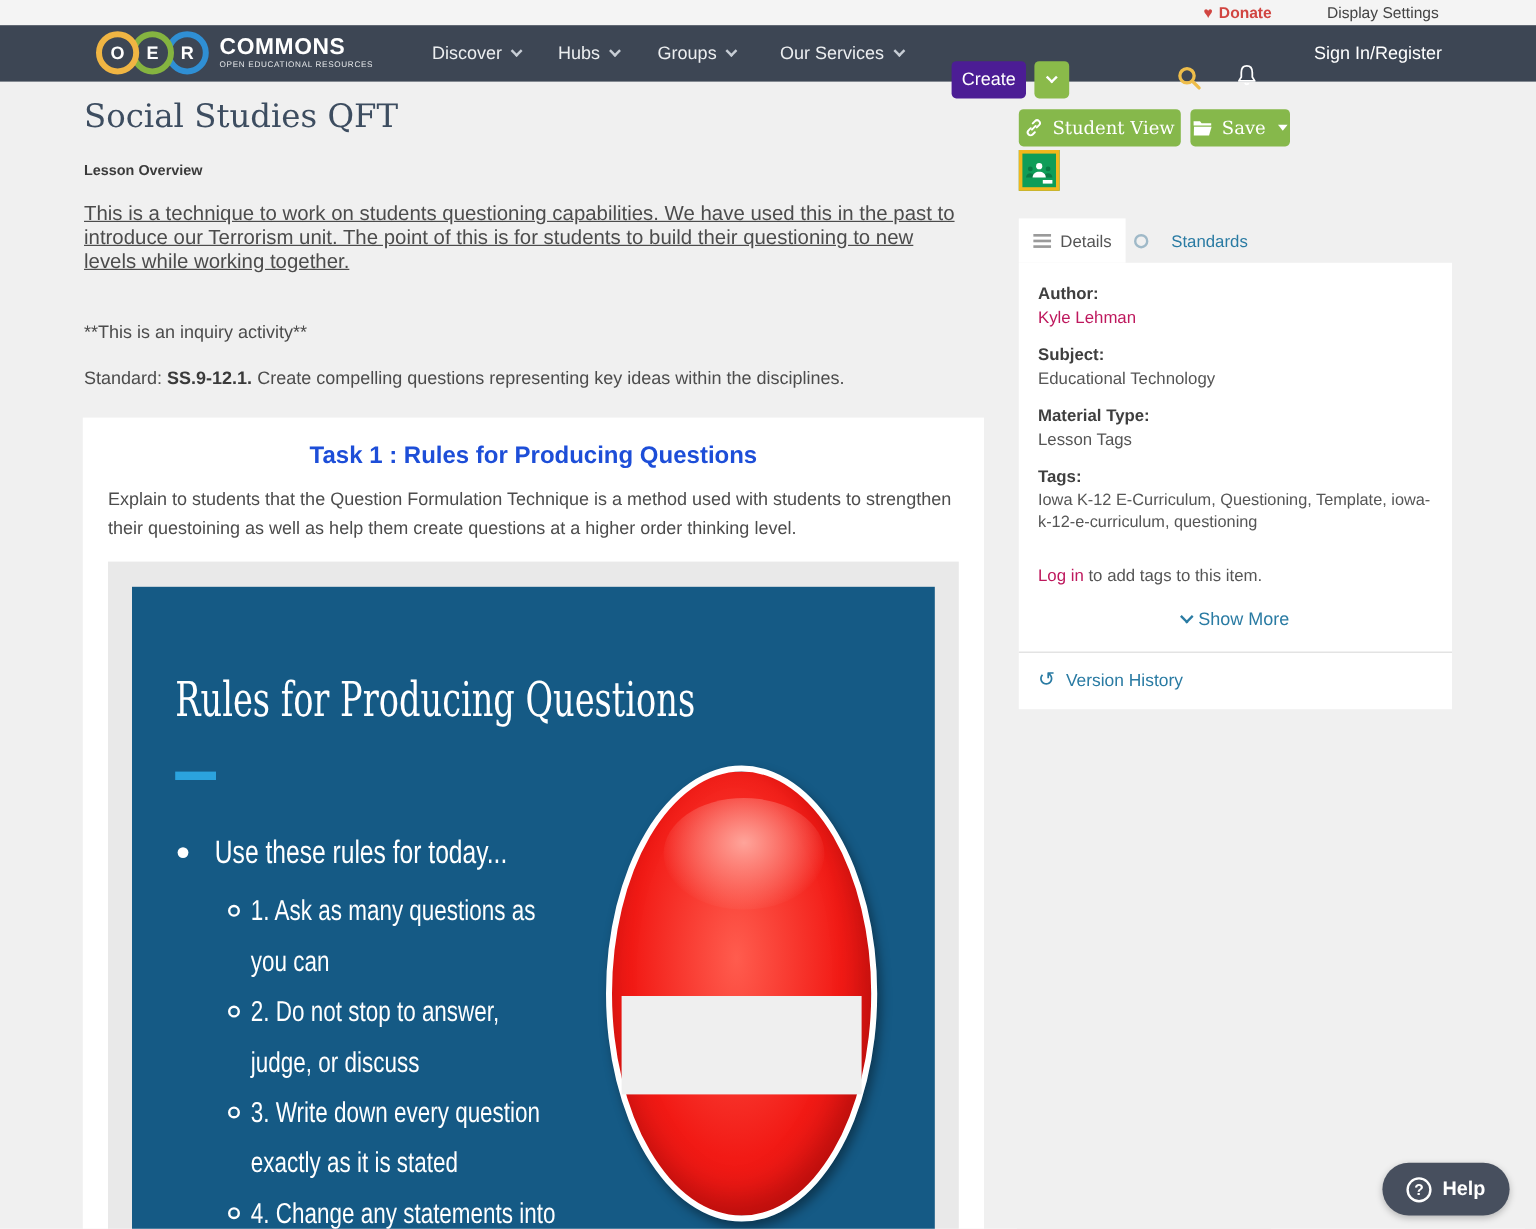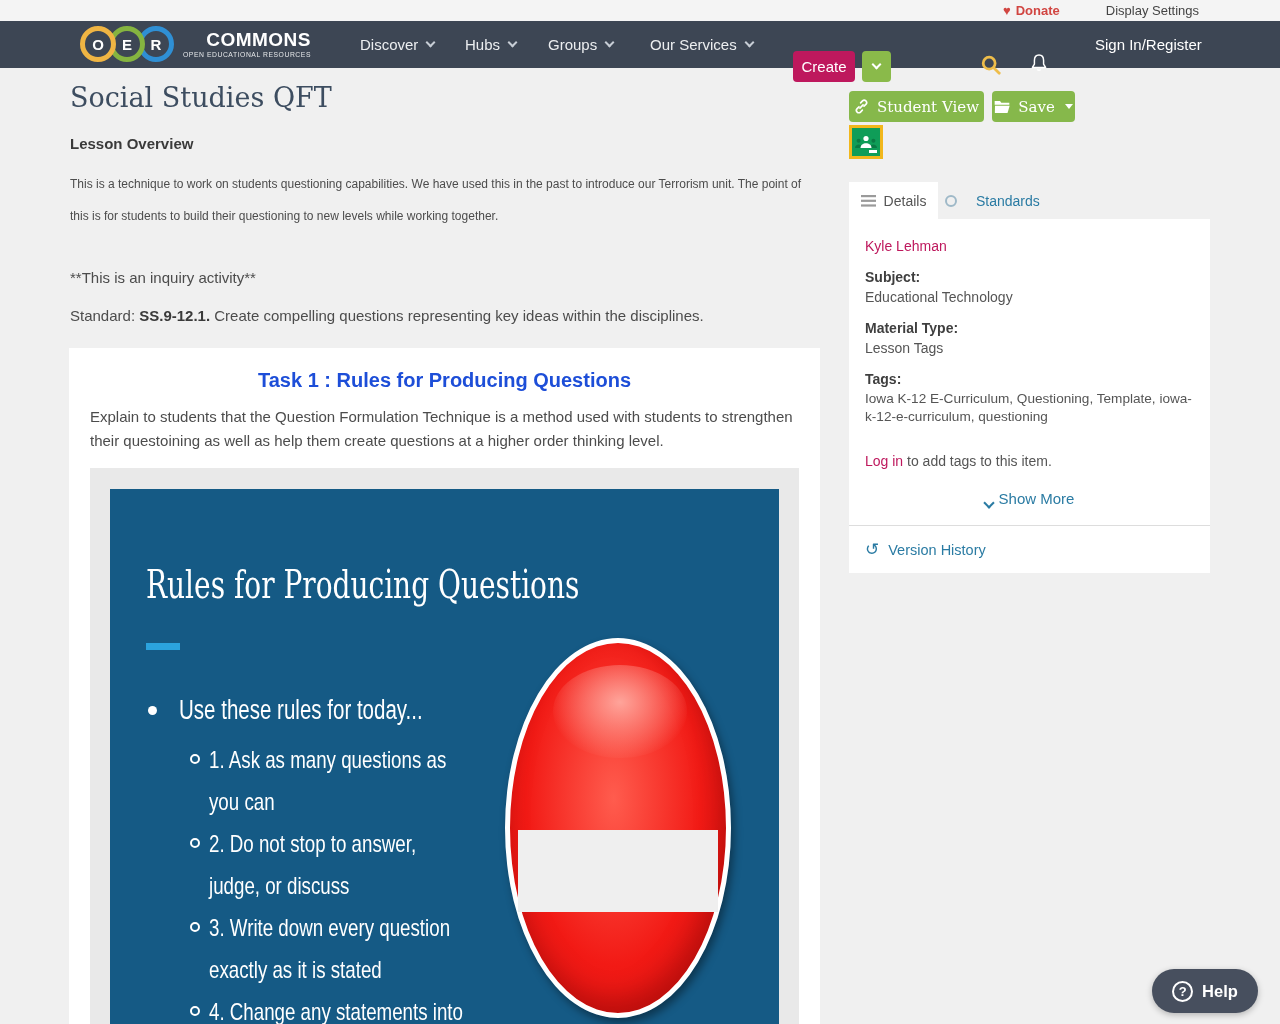--- a/index.html
+++ b/index.html
@@ -13,35 +13,35 @@
 
   
   .navbar { height:47px; background:#3d4654; position:relative; }
   .navbar .abs { position:absolute; }
   .logo { left:80px; top:5px; display:flex; align-items:center; }
   .ring-circle { width:36px; height:36px; border-radius:50%; border:5px solid; display:flex; align-items:center; justify-content:center; color:#fff; font-weight:700; font-size:15px; background:#3d4654; }
   .ring-o { border-color:#f0b543; z-index:3; }
   .ring-e { border-color:#85b440; margin-left:-7px; z-index:2; }
   .ring-r { border-color:#2f8fd4; margin-left:-7px; z-index:1; }
   .logo-text { margin-left:9px; color:#fff; }
-  .logo-title { font-size:19px; font-weight:700; letter-spacing:.5px; line-height:19px;text-align:right; }
+  .logo-title { font-size:19px; font-weight:700; letter-spacing:.5px; line-height:19px; }
   .logo-sub { font-size:6.8px; letter-spacing:.55px; color:#e6e8ea; margin-top:2px; }
   .nav-item { top:0; height:47px; display:flex; align-items:center; gap:9px; color:#eceef0; font-size:15px; cursor:pointer; }
   .chev { width:7px; height:7px; border-right:2px solid #c7cdd5; border-bottom:2px solid #c7cdd5; transform:rotate(45deg); margin-top:-4px; }
-  .create-btn { left:793px; top:30px; width:62px; height:31px; background:#be185d; border:none; border-radius:4px; color:#fff; font-size:15px; font-family:"Liberation Sans",sans-serif; cursor:pointer; }
+  .create-btn { left:793px; top:30px; width:62px; height:31px; background:#4c1d95; border:none; border-radius:4px; color:#fff; font-size:15px; font-family:"Liberation Sans",sans-serif; cursor:pointer; }
   .create-caret { left:862px; top:30px; width:29px; height:31px; background:#8aba4a; border-radius:4px; display:flex; align-items:center; justify-content:center; cursor:pointer; }
   .create-caret .chev { border-color:#fff; }
   .icon-btn { cursor:pointer; }
   .signin { left:1095px; top:0; height:47px; display:flex; align-items:center; color:#fff; font-size:15px; cursor:pointer; }
 
   
   .abs { position:absolute; }
   .page-title { left:70px; top:82px; font-family:"DejaVu Serif", serif; font-size:27px; color:#3d4d60; font-weight:500; }
-  .overview-heading { left:70px; top:135px; font-size:15px; font-weight:700; color:#3a3a3a; }
-  .overview-text { left:70px; top:168px; width:732px; font-size:12px; line-height:32px; }
+  .overview-heading { left:70px; top:135px; font-size:12px; font-weight:700; color:#3a3a3a; }
+  .overview-text { left:70px; top:168px; width:732px; font-size:17px; line-height:20px;text-decoration:underline; }
   .inquiry { left:70px; top:269px; font-size:15px; }
   .standard { left:70px; top:307px; font-size:15px; }
   .standard b { color:#3a3a3a; }
 
   .task-box { left:69px; top:348px; width:751px; height:1000px; background:#fff; }
   .task-heading { width:100%; text-align:center; margin-top:21px; font-size:20px; font-weight:700; color:#1d4ed8; }
   .task-desc { margin:13px 21px 0 21px; font-size:15px; line-height:24px; }
   .slide-wrap { position:absolute; left:21px; top:120px; width:709px; height:740px; background:#e9e9e9; }
   .slide { position:absolute; left:20px; top:21px; width:669px; height:700px; background:#155a85; overflow:hidden; }
   .slide-title { position:absolute; left:36px; top:72px; color:#fff; font-family:"DejaVu Serif", serif; font-size:40px; transform:scaleX(.7); transform-origin:left top; white-space:nowrap; }
@@ -72,21 +72,21 @@
   .tab-standards { left:945px; top:182px; height:37px; display:flex; align-items:center; gap:19px; font-size:14px; color:#2a7ba3; cursor:pointer; }
   .std-circle { width:12px; height:12px; border:2px solid #9fb9c8; border-radius:50%; }
 
   .panel { left:849px; top:219px; width:361px; background:#fff; }
   .panel-body { padding:16px 16px 0 16px; font-size:14px; }
   .fld-label { font-weight:700; color:#3f3f3f; line-height:18px; }
   .fld-value { color:#555; line-height:18px; margin:2px 0 13px 0; }
   .link { color:#be185d; cursor:pointer; }
   .tags-value { line-height:18px; margin:2px 0 0 0; font-size:13.6px; color:#555; }
   .login-line { margin-top:26px; line-height:18px; color:#555; }
-  .show-more { margin:20px 0 18px 0; text-align:center; color:#2a7ba3; font-size:15px; cursor:pointer; display:flex; align-items:flex-end; justify-content:center; gap:2px; }
+  .show-more { margin:20px 0 18px 0; text-align:center; color:#2a7ba3; font-size:15px; cursor:pointer; display:flex; align-items:center; justify-content:center; gap:2px; }
   .chev-down { width:8px; height:8px; border-right:2.5px solid #2a7ba3; border-bottom:2.5px solid #2a7ba3; transform:rotate(45deg); margin-top:-5px; margin-right:4px; }
   .panel-divider { border-top:1px solid #ddd; }
   .version-row { height:47px; display:flex; align-items:center; gap:9px; padding-left:16px; color:#2a7ba3; font-size:14.5px; cursor:pointer; }
   .history-glyph { font-family:"DejaVu Sans", sans-serif; font-size:17px; line-height:17px; }
 
   .help-btn { left:1152px; top:969px; width:106px; height:44px; background:#474f5e; border-radius:22px; display:flex; align-items:center; justify-content:center; gap:9px; color:#fff; font-weight:700; font-size:16.5px; cursor:pointer; box-shadow:0 2px 6px rgba(0,0,0,.25); }
   .qmark { width:21px; height:21px; border:2px solid #fff; border-radius:50%; font-size:13px; font-weight:700; display:flex; align-items:center; justify-content:center; }
 </style>
 </head>
 <body>
@@ -226,20 +226,21 @@
     </svg>
   <span>Details</span>
 </div>
 <div class="abs tab-standards">
   <span class="std-circle"></span>
   <span>Standards</span>
 </div>
 
 <div class="abs panel">
   <div class="panel-body">
+    <div class="fld-label">Author:</div>
     <div class="fld-value"><span class="link">Kyle Lehman</span></div>
     <div class="fld-label">Subject:</div>
     <div class="fld-value">Educational Technology</div>
     <div class="fld-label">Material Type:</div>
     <div class="fld-value">Lesson Tags</div>
     <div class="fld-label">Tags:</div>
     <div class="tags-value">Iowa K-12 E-Curriculum, Questioning, Template, iowa-k-12-e-curriculum, questioning</div>
     <div class="login-line"><span class="link">Log in</span><span> to add tags to this item.</span></div>
     <div class="show-more">
         <span class="chev-down"></span>

